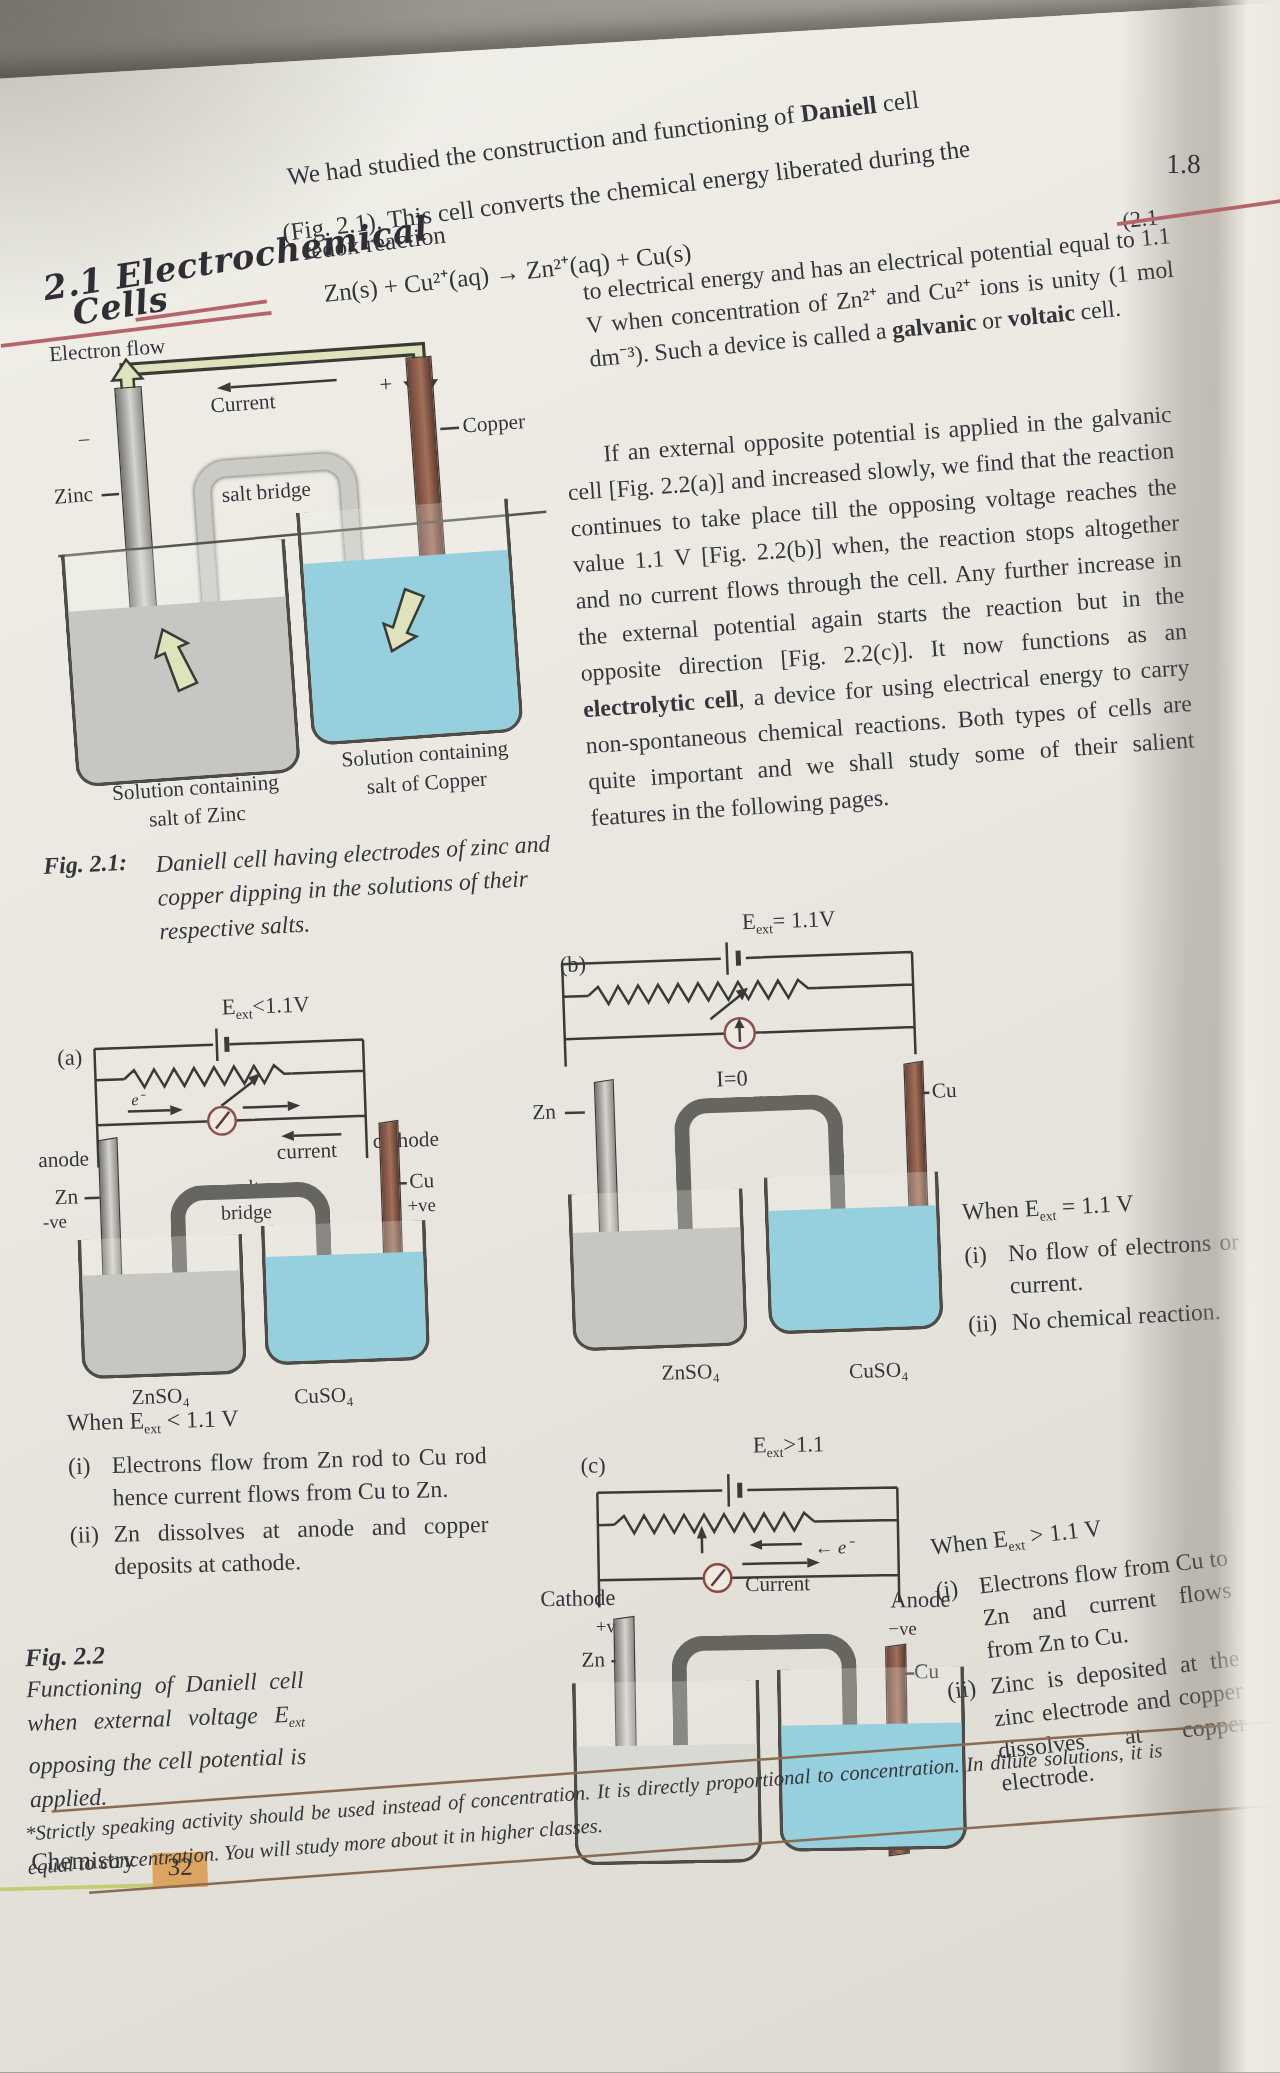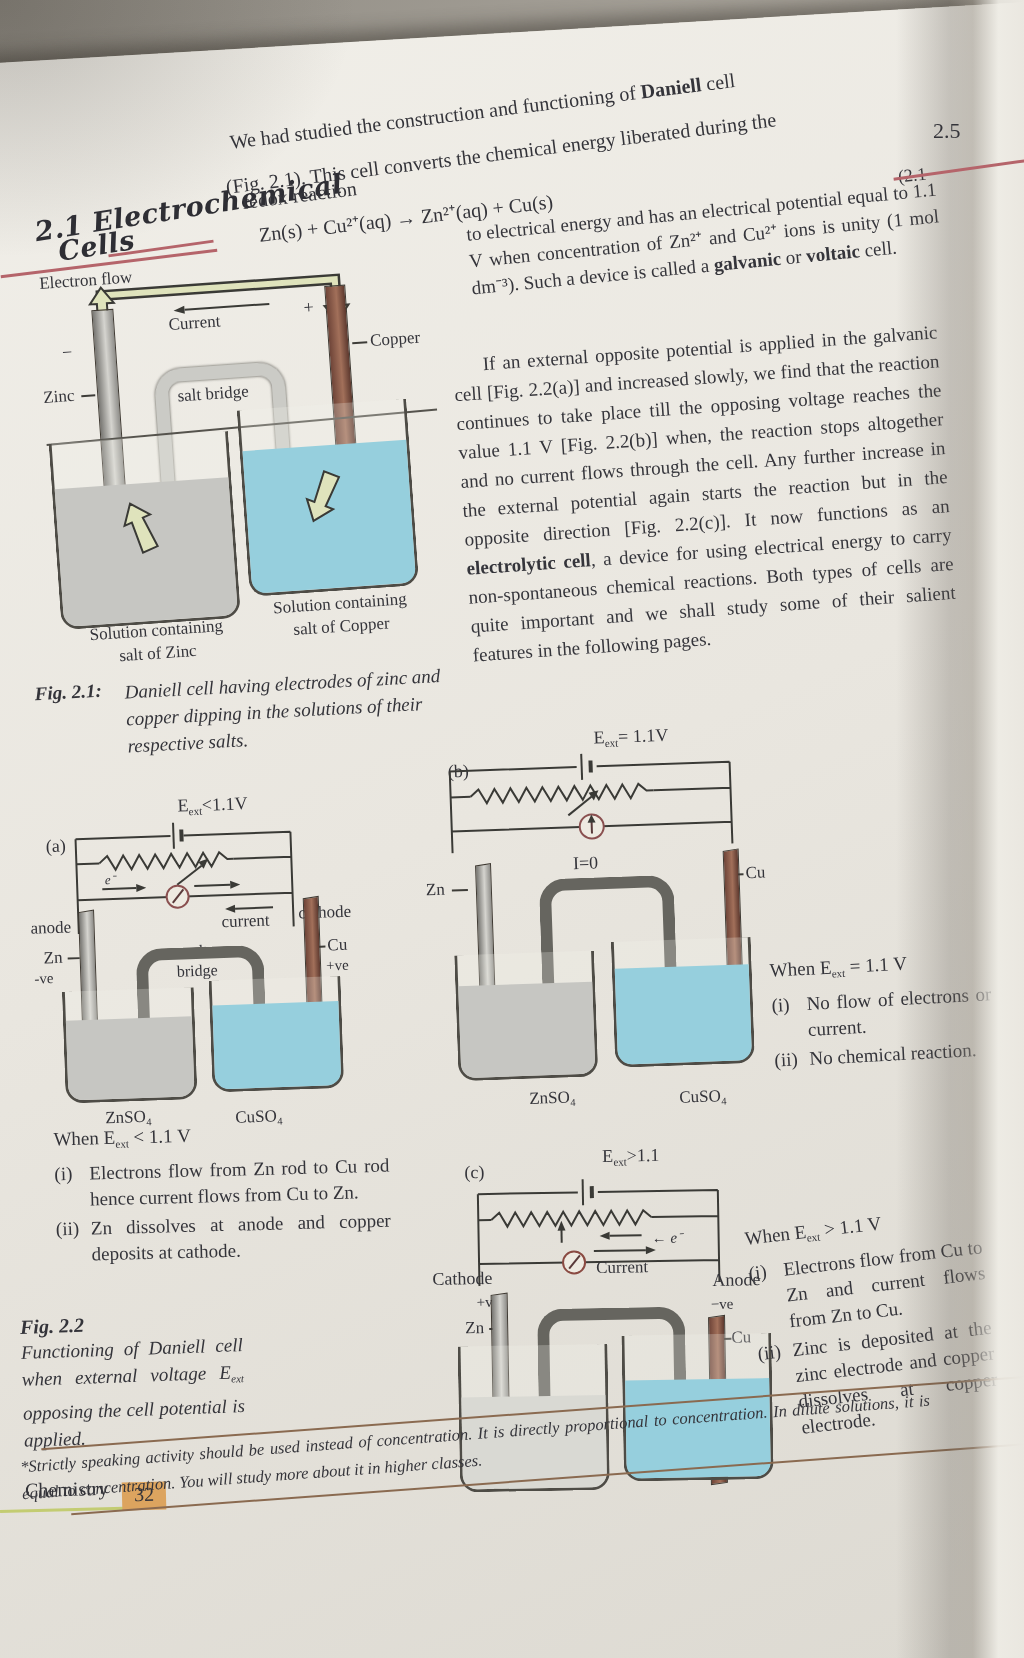--- a/index.html
+++ b/index.html
@@ -43,21 +43,21 @@
   svg .arr{fill:#3a3a36}
 </style>
 </head>
 <body>
 
 <div id="page">
   <div class="paper"></div>
   <div class="vignette"></div>
 
   <div class="curl"></div>
-  <div class="t" style="left:933px;top:118px;font-size:22px;z-index:6">2.5</div>
+  <div class="t" style="left:933px;top:118px;font-size:22px;z-index:6">1.8</div>
   <div class="pinkrule" style="left:893px;top:168px;width:140px;transform:rotate(-8deg);z-index:6"></div>
 
   <div class="t script-h" style="left:33px;top:192px;transform:rotate(-9deg)">2.1 Electrochemical</div>
   <div class="t script-h" style="left:58px;top:230px;transform:rotate(-9deg)">Cells</div>
   <div class="pinkrule" style="left:108px;top:247px;width:106px;transform:rotate(-8deg)"></div>
   <div class="pinkrule" style="left:0;top:262px;width:218px;transform:rotate(-7deg)"></div>
 
   <div class="t" style="left:228px;top:100px;font-size:20px;transform:rotate(-7deg)"><span>We had studied the construction and functioning of </span><b>Daniell</b><span> cell</span></div>
   <div class="t" style="left:224px;top:142px;font-size:20px;transform:rotate(-7deg)">(Fig. 2.1). This cell converts the chemical energy liberated during the</div>
   <div class="t" style="left:242px;top:184px;font-size:20px;transform:rotate(-7deg)">redox reaction</div>

